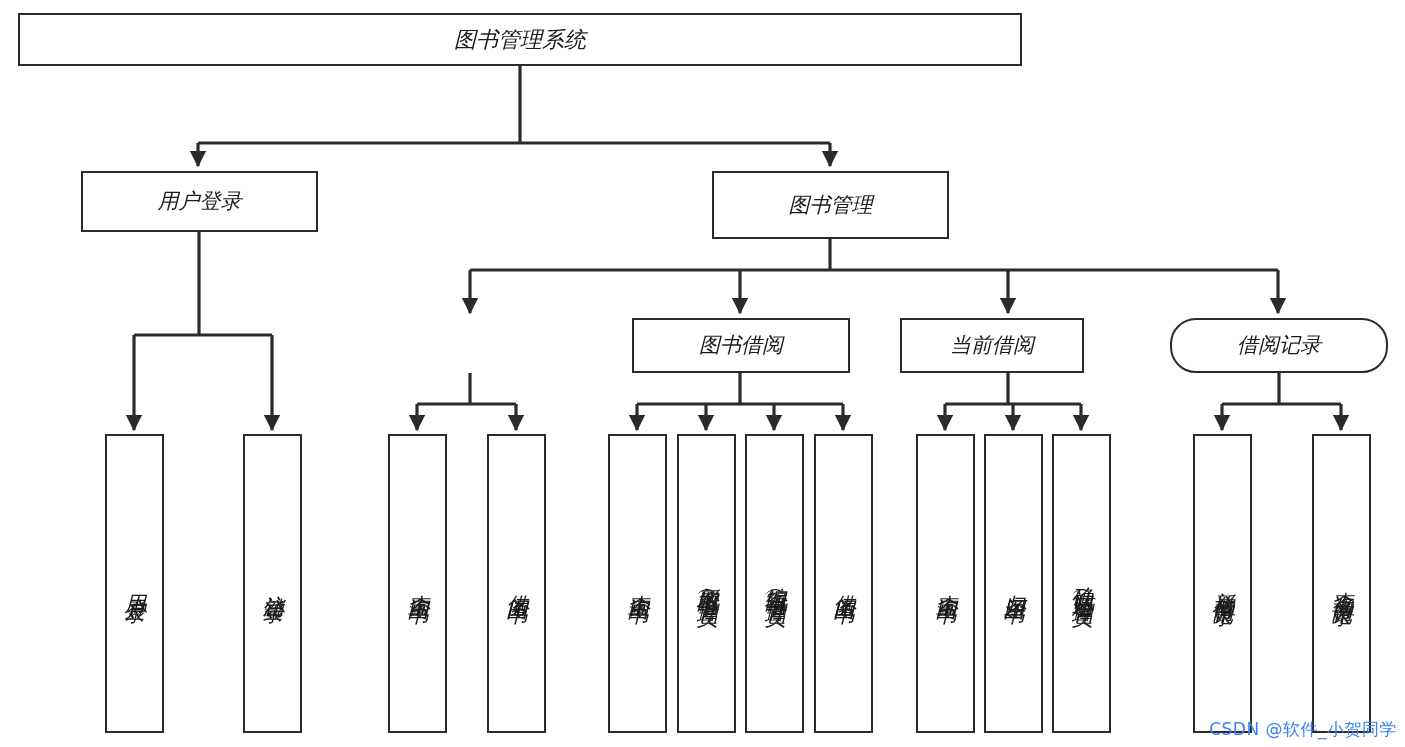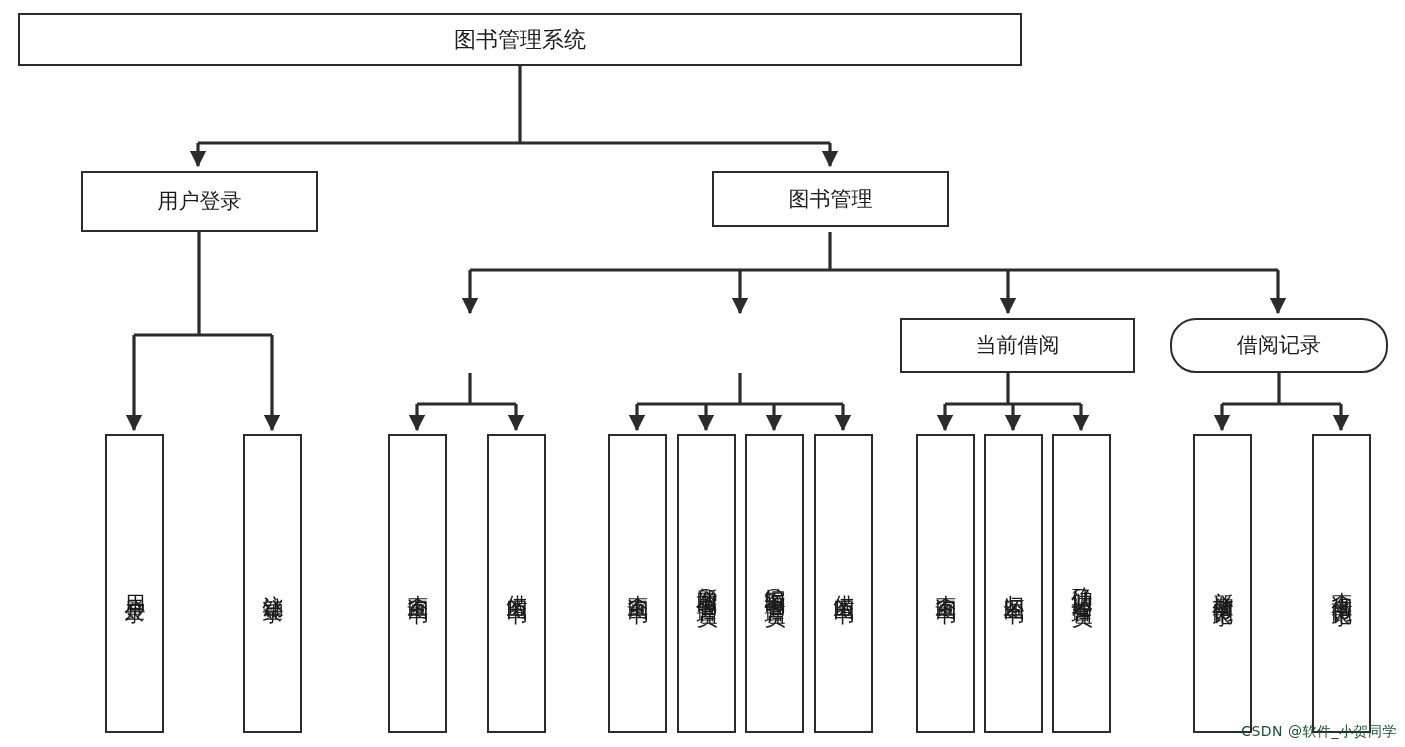--- a/index.html
+++ b/index.html
@@ -23,20 +23,21 @@
   }
   .node{
     position:absolute;
     box-sizing:border-box;
     background:#ffffff;
     border:2px solid #2b2b2b;
     display:flex;
     align-items:center;
     justify-content:center;
     z-index:2;
+    font-style:italic;
   }
   .node-label{
     color:#1b1b1b;
     line-height:1.18;
     white-space:nowrap;
     text-align:center;
   }
   
   .node.horiz .node-label{
     font-size:21px;
@@ -54,22 +55,22 @@
     text-orientation:upright;
     font-size:21px;
     letter-spacing:3px;
     line-height:1;
     white-space:nowrap;
   }
   #watermark{
     position:absolute;
     right:8px;
     bottom:6px;
-    font-size:14px;
-    color:#14532d;
+    font-size:17px;
+    color:#3b82f6;
     letter-spacing:0.5px;
     z-index:5;
     white-space:nowrap;
     font-family:"DejaVu Sans","Liberation Sans",sans-serif;
   }
 </style>
 </head>
 <body>
 
 <div id="canvas">
@@ -125,27 +126,30 @@
   </svg>
 
   <div class="node horiz root" style="left:18px; top:13px; width:1004px; height:53px;">
     <span class="node-label">图书管理系统</span>
   </div>
 
   <div class="node horiz" style="left:81px; top:171px; width:237px; height:61px;">
     <span class="node-label">用户登录</span>
   </div>
 
-  <div class="node horiz" style="left:712px; top:171px; width:237px; height:56px;">
+  <div class="node horiz" style="left:712px; top:171px; width:237px; height:68px;">
     <span class="node-label">图书管理</span>
   </div>
 
 
-
-  <div class="node horiz" style="left:900px; top:318px; width:235px; height:55px;">
+  <div class="node horiz" style="left:632px; top:318px; width:218px; height:55px;">
+    <span class="node-label">图书借阅</span>
+  </div>
+
+  <div class="node horiz" style="left:900px; top:318px; width:184px; height:55px;">
     <span class="node-label">当前借阅</span>
   </div>
 
   <div class="node horiz" style="left:1170px; top:318px; width:218px; height:55px;border-radius:26px;">
     <span class="node-label">借阅记录</span>
   </div>
 
   <div class="node vert" style="left:105px; top:434px; width:59px; height:299px;">
     <span class="node-label">用户登录</span>
   </div>

